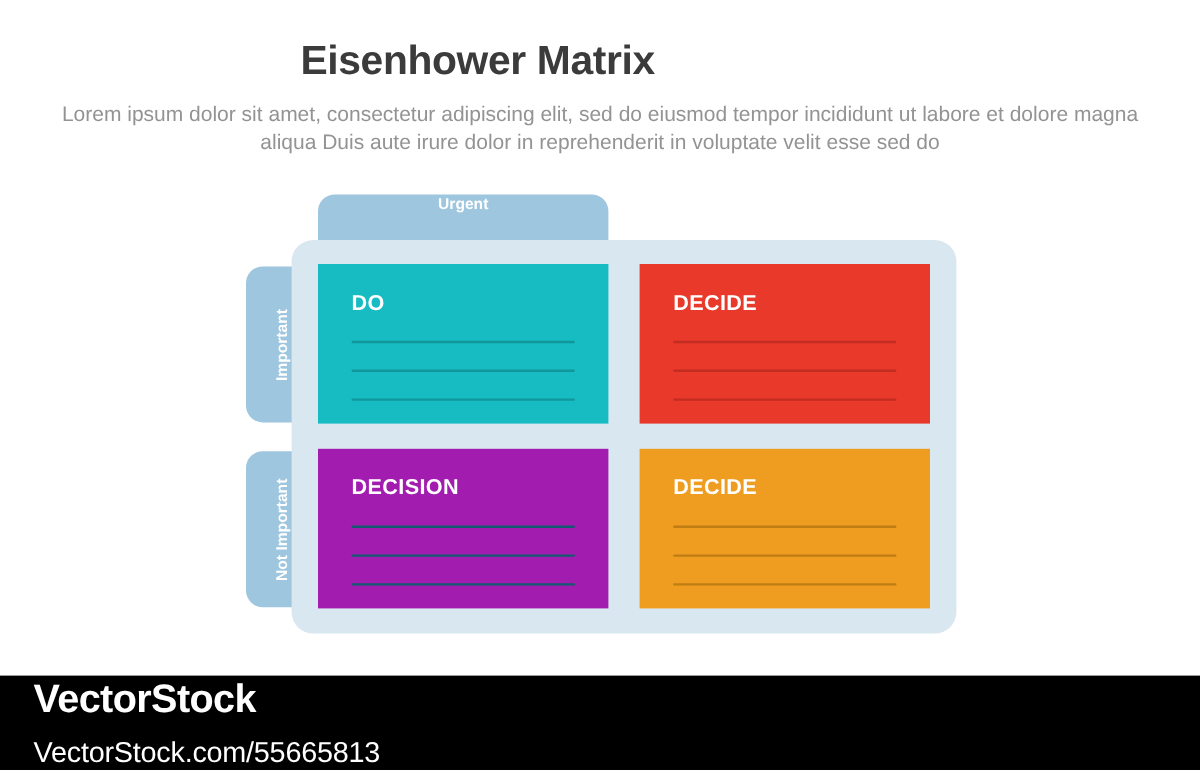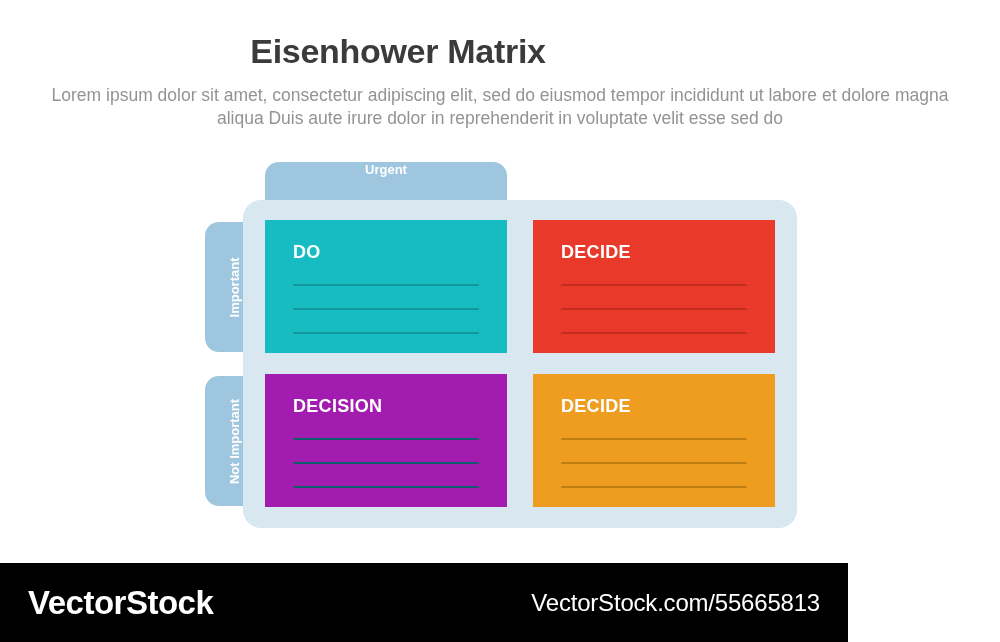--- a/index.html
+++ b/index.html
@@ -128,27 +128,27 @@
   .q-do       .q-line { background: #10969b; }
   .q-decide   .q-line { background: #c22d21; }
   .q-decision .q-line { background: #115b71; }
   .q-delete   .q-line { background: #c07d13; }
 
   
   .footer {
     position: absolute;
     left: 0;
     top: 563px;
-    width: 848px;
+    width: 1000px;
     height: 79px;
     background: #000000;
     display: flex;
-    align-items: center;
     justify-content: space-between;
     padding: 0 28px;
+    flex-direction: column;
   }
   .footer-brand {
     color: #ffffff;
     font-size: 33px;
     font-weight: bold;
     letter-spacing: -0.5px;
   }
   .footer-url {
     color: #ffffff;
     font-size: 24px;

